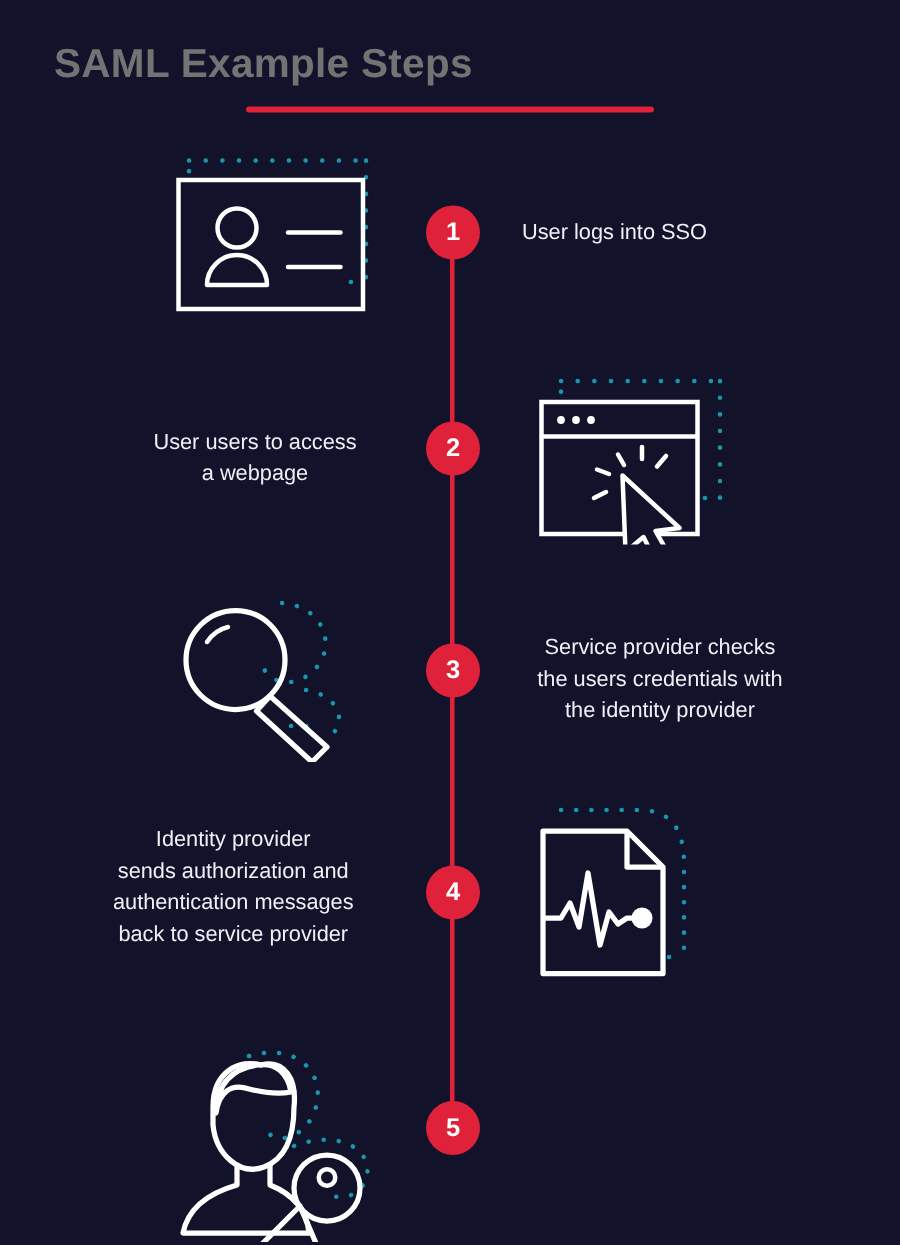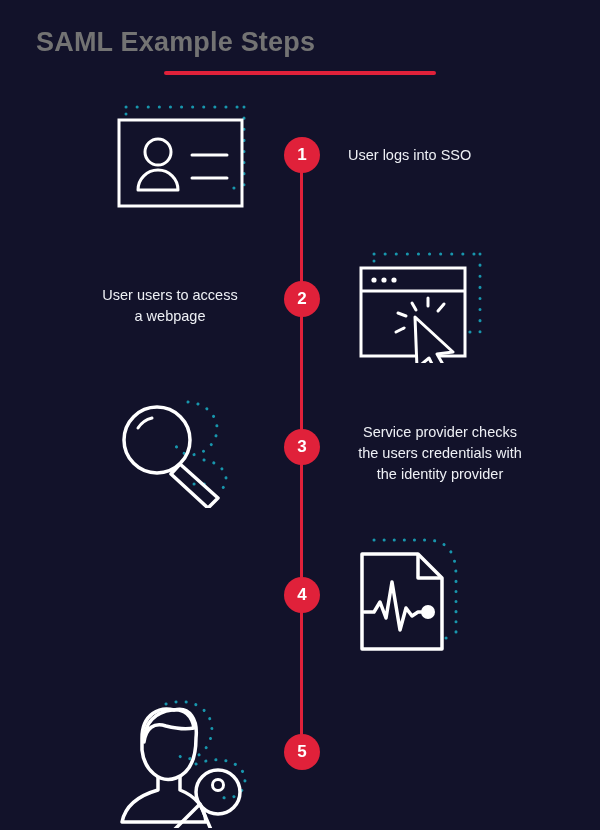--- a/index.html
+++ b/index.html
@@ -160,20 +160,24 @@
       </g>
 
       <circle cx="49" cy="52" r="33" fill="none" stroke="#ffffff" stroke-width="3.5"></circle>
       <path d="M30 40 a23 23 0 0 1 14 -10" fill="none" stroke="#ffffff" stroke-width="3" stroke-linecap="round"></path>
 
       <path d="M72 76 L110 110 L100 120 L63 86 Z" fill="none" stroke="#ffffff" stroke-width="3.5" stroke-linejoin="round"></path>
     </svg>
   </div>
 
   <div class="step-circle" style="top:577px;">4</div>
+  <div class="step-text" style="left:48px; top:550px; width:215px;">Identity provider
+sends authorization and
+authentication messages
+back to service provider</div>
 
   <div class="icon-wrap" style="left:352px; top:530px;">
     <svg width="130" height="125" viewBox="0 0 130 125">
 
       <g stroke="#1896ad" stroke-width="3" stroke-linecap="round" fill="none" stroke-dasharray="0.1 10">
         <path d="M22 10 L74 10 C 98 10 104 26 104 46 L104 103"></path>
         <line x1="94" y1="108" x2="104" y2="108"></line>
       </g>
 
       <path d="M10 24 L66 24 L90 48 L90 119 L10 119 Z" fill="none" stroke="#ffffff" stroke-width="3.5" stroke-linejoin="round"></path>

